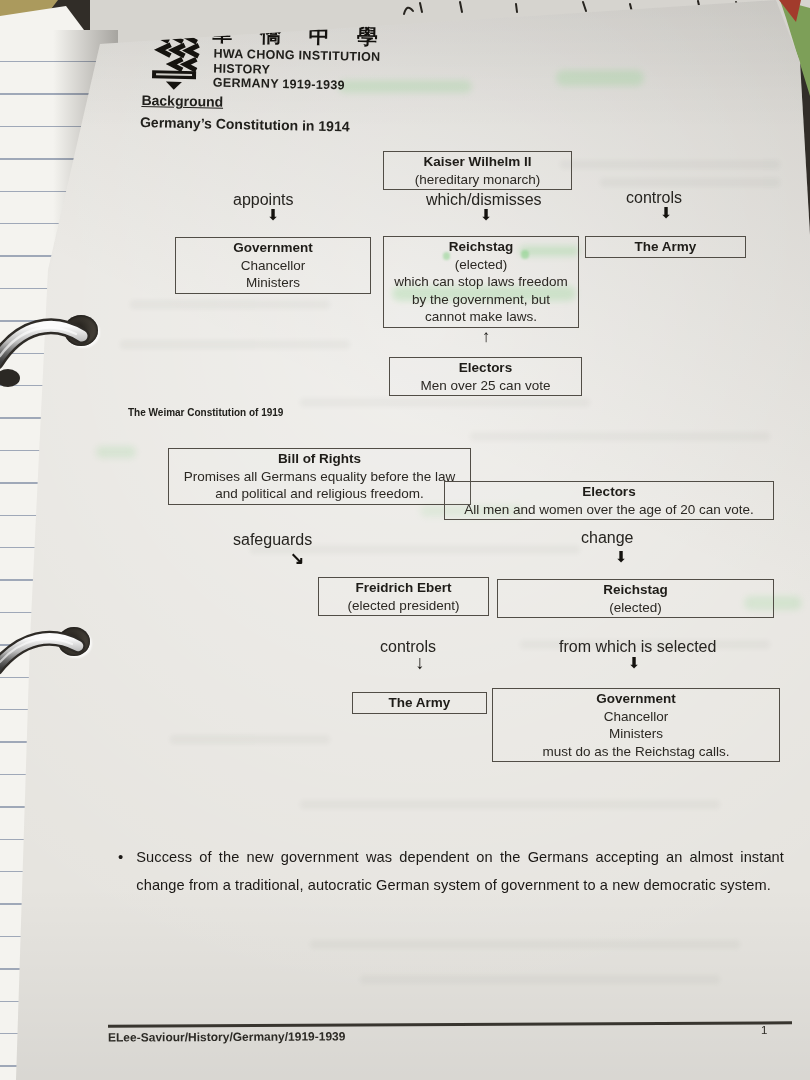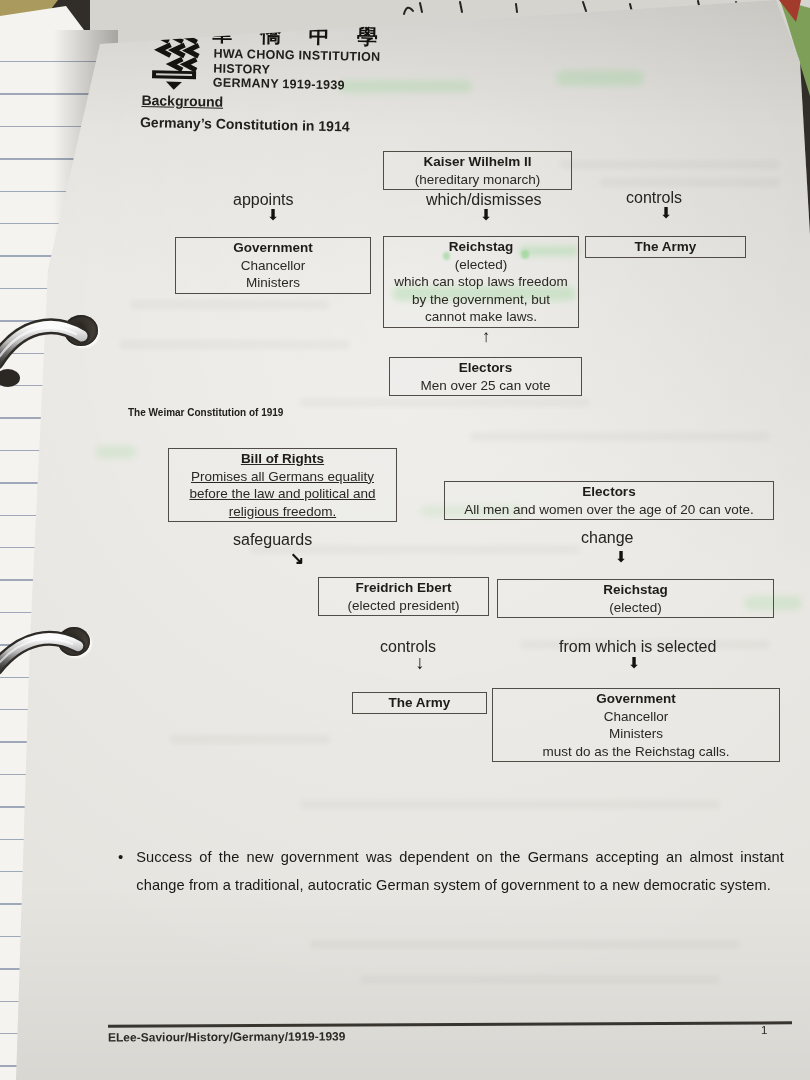--- a/index.html
+++ b/index.html
@@ -75,21 +75,21 @@
   #lbl-controls1{left:626px;top:189px;width:80px;}
   #arr-appoints{left:260px;top:207px;} #arr-calls{left:473px;top:207px;} #arr-controls1{left:653px;top:205px;}
   #gov1{left:175px;top:237px;width:196px;min-height:54px;}
   #reich1{left:383px;top:236px;width:196px;}
   #army1{left:585px;top:236px;width:161px;}
   #arr-up1{left:473px;top:328px;}
   #electors1{left:389px;top:357px;width:193px;}
 
   .h-weimar{position:absolute;left:128px;top:407px;font-size:10px;font-weight:bold;color:#21201c;}
 
-  #bill{left:168px;top:448px;width:229px;text-decoration:underline;}
+  #bill{left:168px;top:448px;width:303px;}
   #bill .body{text-align:center;padding:0 3px;}
   #electors2{left:444px;top:481px;width:330px;}
   #lbl-safeguards{left:233px;top:531px;width:80px;}
   #arr-safeguards{left:284px;top:550px;}
   #lbl-elect{left:581px;top:529px;width:80px;}
   #arr-elect{left:608px;top:549px;}
   #ebert{left:318px;top:577px;width:171px;}
   #reich2{left:497px;top:579px;width:277px;}
   #lbl-controls2{left:380px;top:638px;width:80px;}
   #arr-controls2{left:407px;top:653px;}

